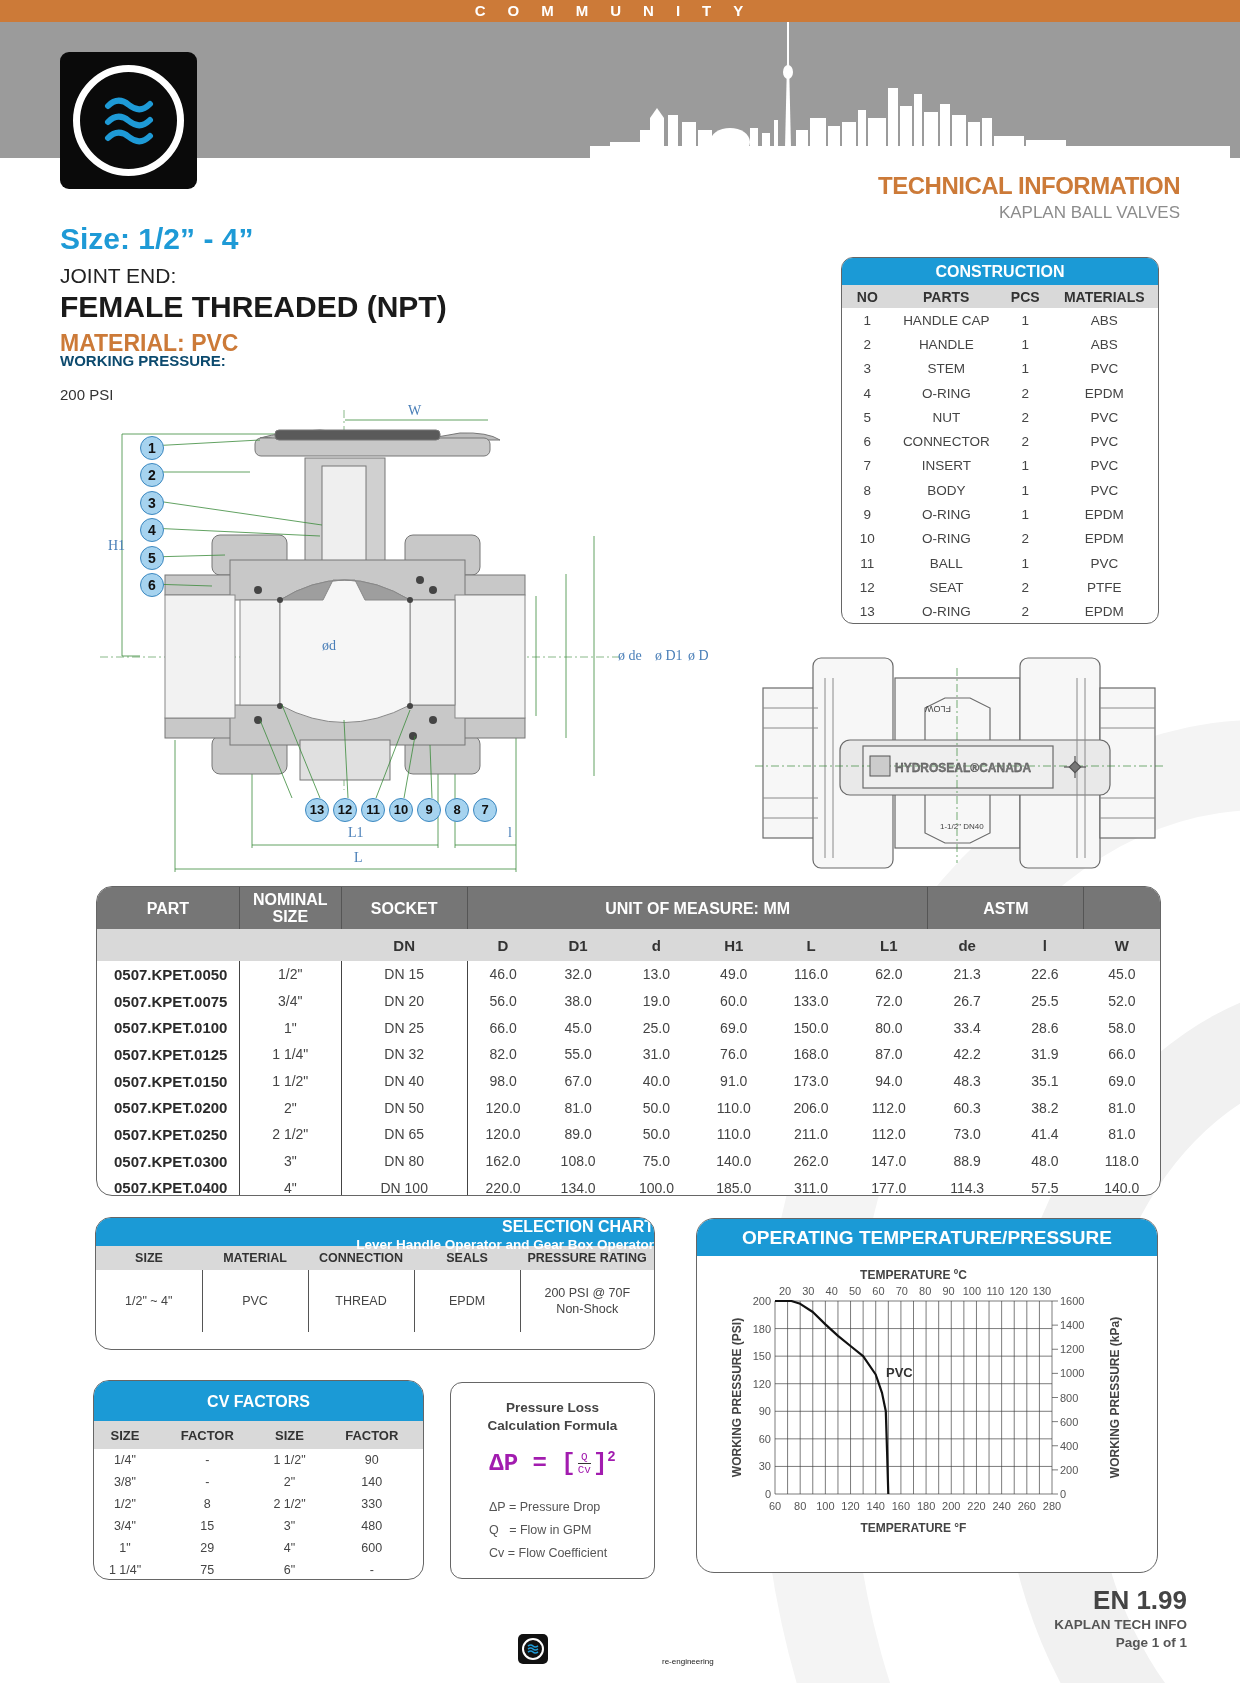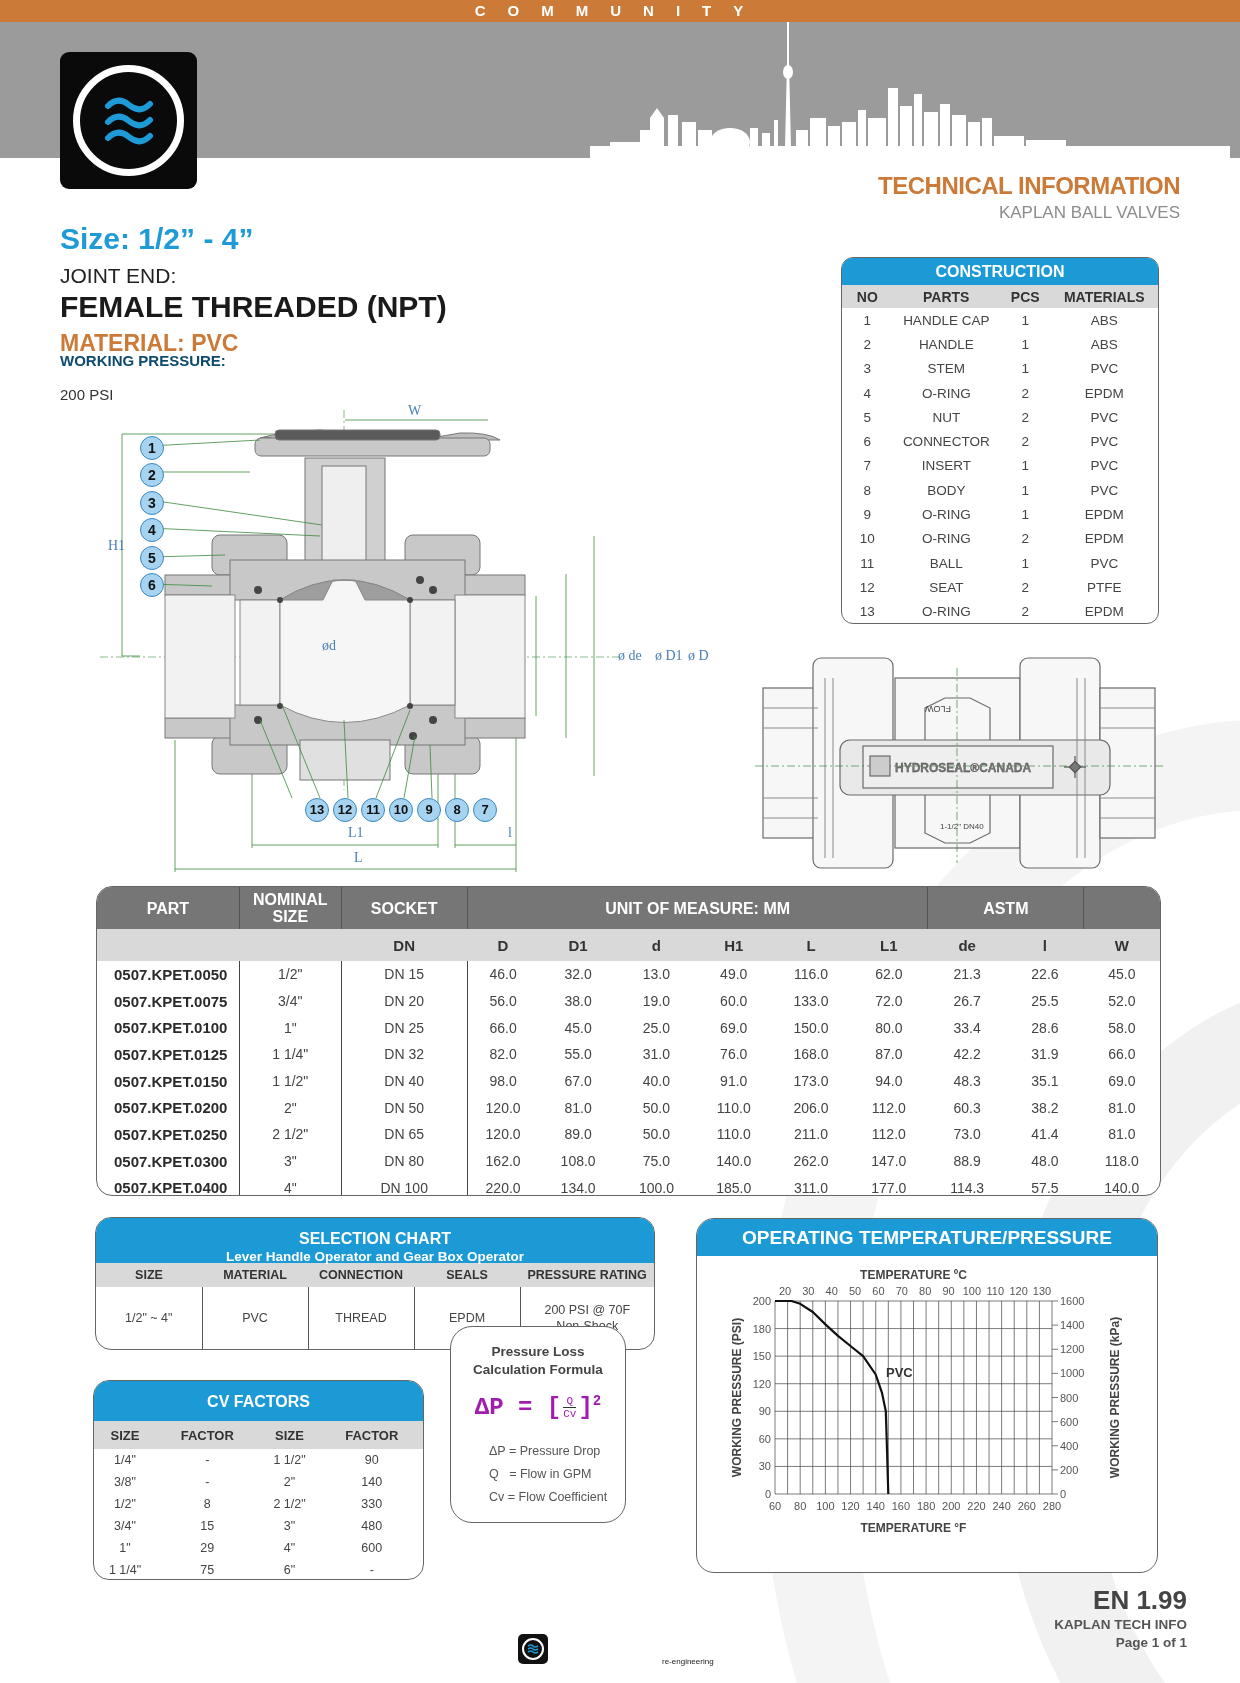--- a/index.html
+++ b/index.html
@@ -42,35 +42,35 @@
   
   .dims { left:96px; top:886px; width:1065px; height:310px; border-radius:16px; }
   .dims .hdr1 td { background:#767676; color:#fff; font-weight:bold; font-size:16px; height:42px; border-right:1px solid #555; line-height:17px; }
   .dims .hdr2 td { background:#d9d9d9; color:#333; font-weight:bold; font-size:15px; height:32px; }
   .dims .row td { font-size:14px; color:#444; height:26.7px; }
   .dims .row td.part { font-weight:bold; color:#2b2b2b; font-size:15px; text-align:left; padding-left:17px; }
   .dims .vb { border-right:1px solid #444; }
 
   
   .sel { left:95px; top:1217px; width:560px; height:133px; }
-  .sel .panel-head { height:45px; padding-top:12px; }
+  .sel .panel-head { height:28px; padding-top:0;text-align:right; }
   .sel .ph1 { font-size:16px; line-height:18px; }
   .sel .ph2 { font-size:13.5px; line-height:18px; }
   .sel th { background:#d9d9d9; font-size:12.5px; height:24px; color:#333; }
   .sel td { font-size:12.5px; color:#444; height:62px; border-right:1px solid #555; line-height:16px; }
   .sel td:last-child { border-right:none; }
 
   
   .cv { left:93px; top:1380px; width:331px; height:200px; }
   .cv .panel-head { height:40px; line-height:42px; font-size:16px; }
   .cv th { background:#d9d9d9; font-size:13px; height:28px; }
   .cv td { font-size:12.5px; color:#444; height:22px; }
 
   
-  .formula { left:450px; top:1326px; width:176px; height:197px; border-radius:22px; }
+  .formula { left:450px; top:1382px; width:205px; height:197px; border-radius:12px; }
   .f-title { position:absolute; left:0; width:100%; text-align:center; font-size:13.5px; font-weight:bold; color:#444; font-family:"Liberation Sans", sans-serif; line-height:18px; top:16px; }
   .f-eq { position:absolute; left:0; width:100%; top:66px; text-align:center; font-size:24px; font-weight:bold; color:#a21caf; font-family:Liberation Mono, monospace; }
   .frac { display:inline-block; vertical-align:middle; font-size:11px; font-weight:normal; line-height:12px; text-align:center; margin:0 2px; }
   .frac span { display:block; }
   .frac .num { border-bottom:1px solid #333; padding:0 2px; }
   .f-line { position:absolute; left:38px; font-size:12.5px; color:#555; font-family:"Liberation Sans", sans-serif; }
 
   
   .temp { left:696px; top:1218px; width:462px; height:355px; border-radius:18px; }
   .temp .panel-head { height:37px; line-height:38px; font-size:19px; }

